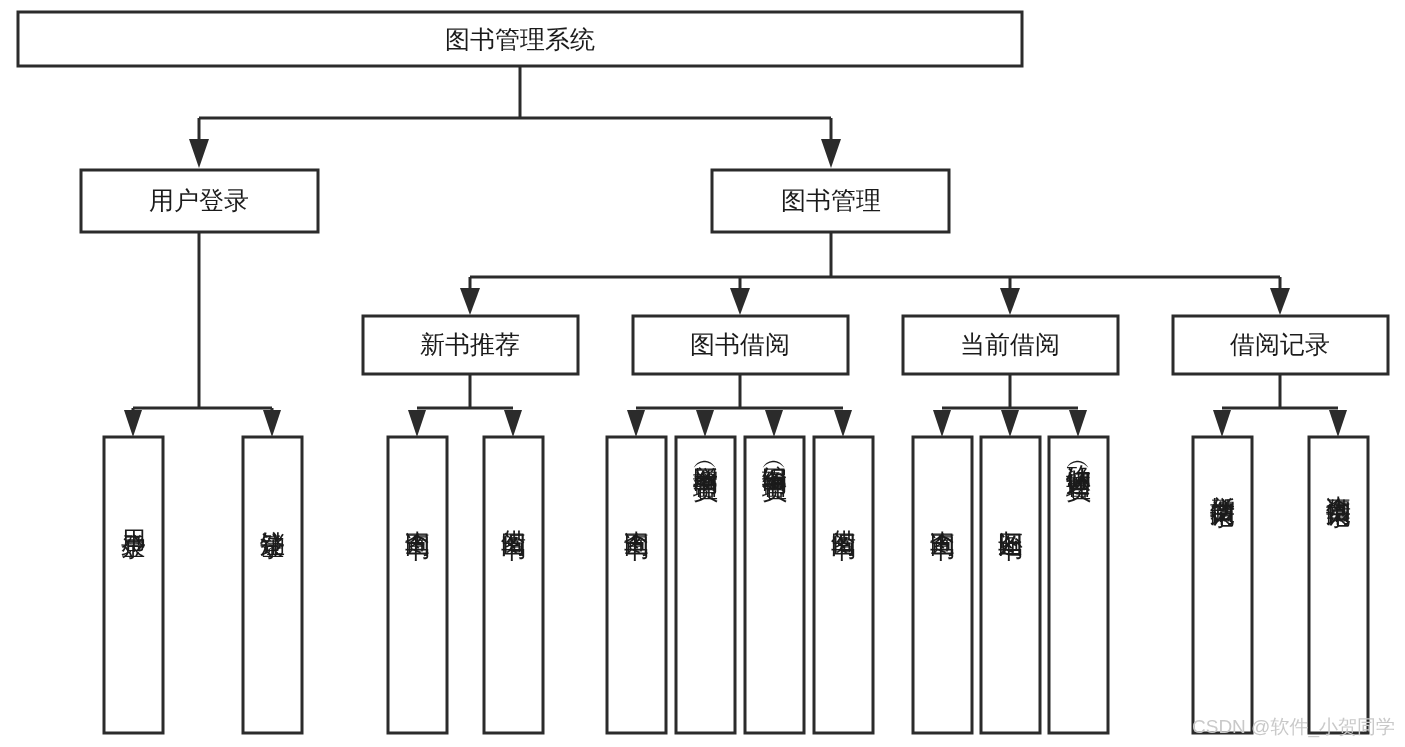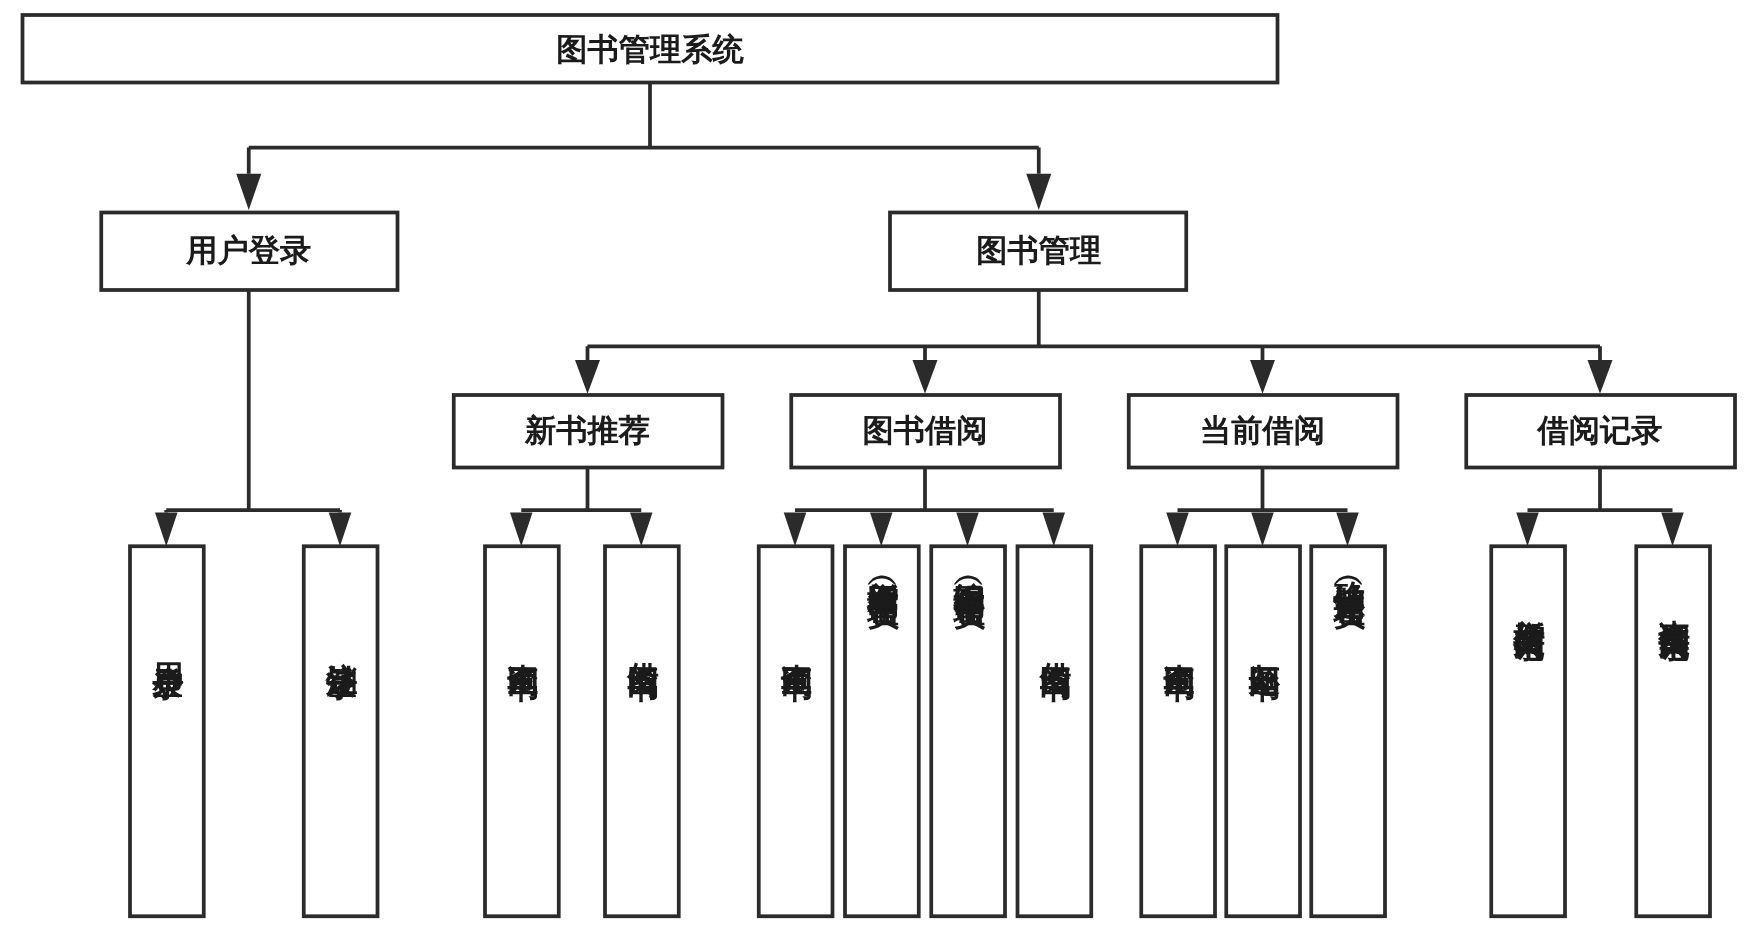--- a/index.html
+++ b/index.html
@@ -11,21 +11,20 @@
     width: 1405px;
     height: 747px;
     font-family: "Liberation Sans", "DejaVu Sans", sans-serif;
     overflow: hidden;
     position: relative;
   }
   #diagram-root {
     position: relative;
     width: 1405px;
     height: 649px;
-    font-weight: bold;
   }
   svg#flow {
     position: absolute;
     top: 0;
     left: 0;
     width: 1405px;
     height: 747px;
   }
   .node-box {
     fill: #ffffff;
@@ -240,14 +239,15 @@
     <span class="leaf-label" style="margin-top:8px;">确认归还（管理员）</span>
   </div>
 
   <div class="leaf-label-wrap" style="left:1193px; top:437px; width:59px; height:296px;">
     <span class="leaf-label" style="margin-top:38px;">新增借阅记录</span>
   </div>
   <div class="leaf-label-wrap" style="left:1309px; top:437px; width:59px; height:296px;">
     <span class="leaf-label" style="margin-top:38px;">查询借阅记录</span>
   </div>
 
+  <div class="watermark">CSDN @软件_小贺同学</div>
 
 </div>
 
 </body></html>

